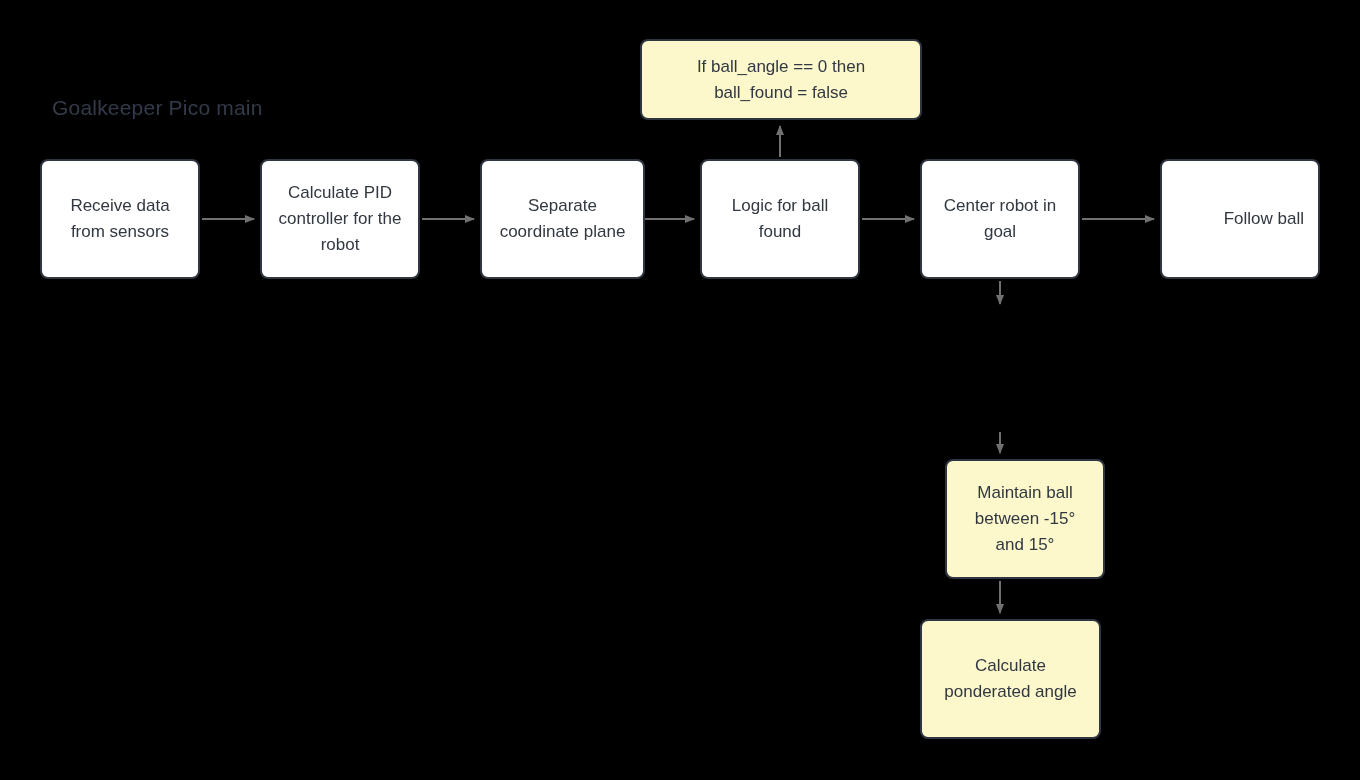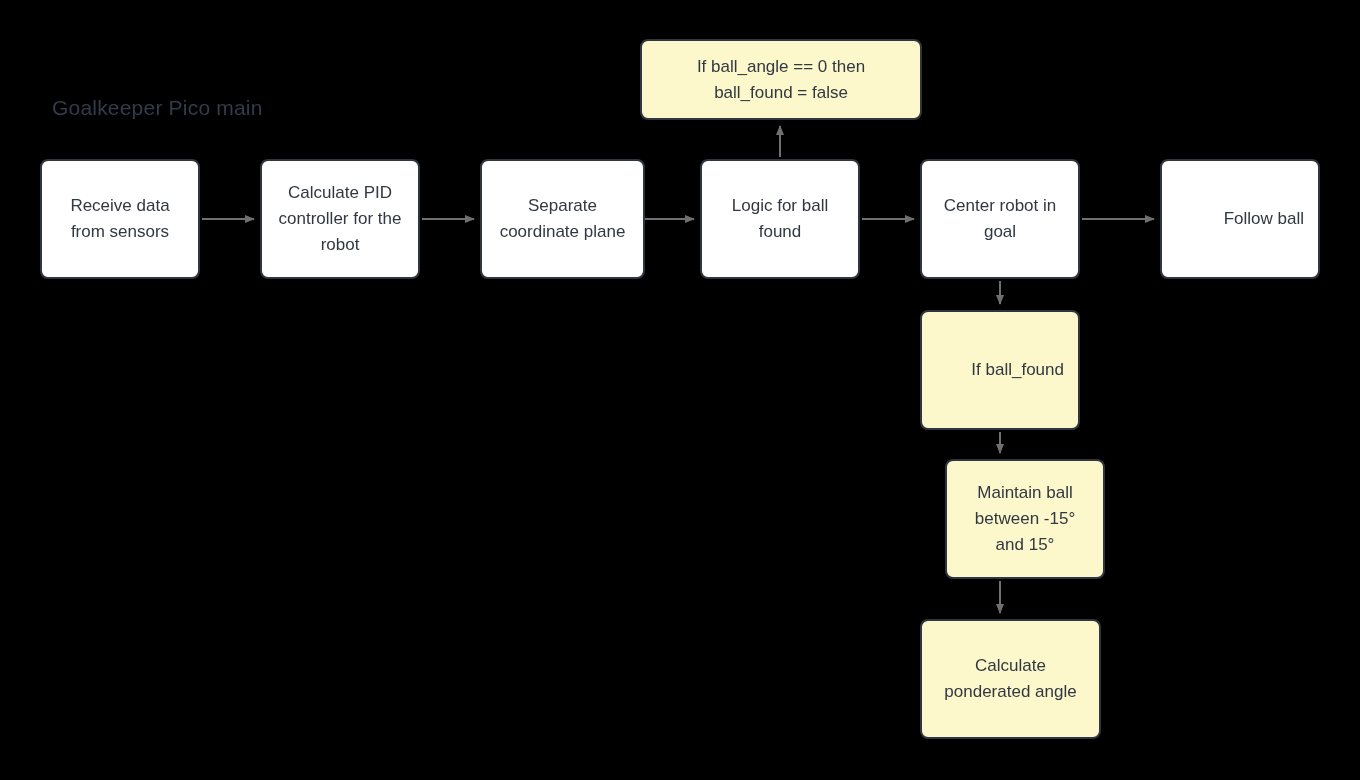--- a/index.html
+++ b/index.html
@@ -97,23 +97,20 @@
   </div>
 
   <div class="node process n-follow">
     <span>Follow ball</span>
   </div>
 
   <div class="node condition n-ballangle">
     <span>If ball_angle == 0 then ball_found = false</span>
   </div>
 
-  <div class="node condition n-ballfound">
-    <span>If ball_found</span>
-  </div>
 
   <div class="node condition n-maintain">
     <span>Maintain ball between -15° and 15°</span>
   </div>
 
   <div class="node condition n-ponderated">
     <span>Calculate ponderated angle</span>
   </div>
 
 </div>

